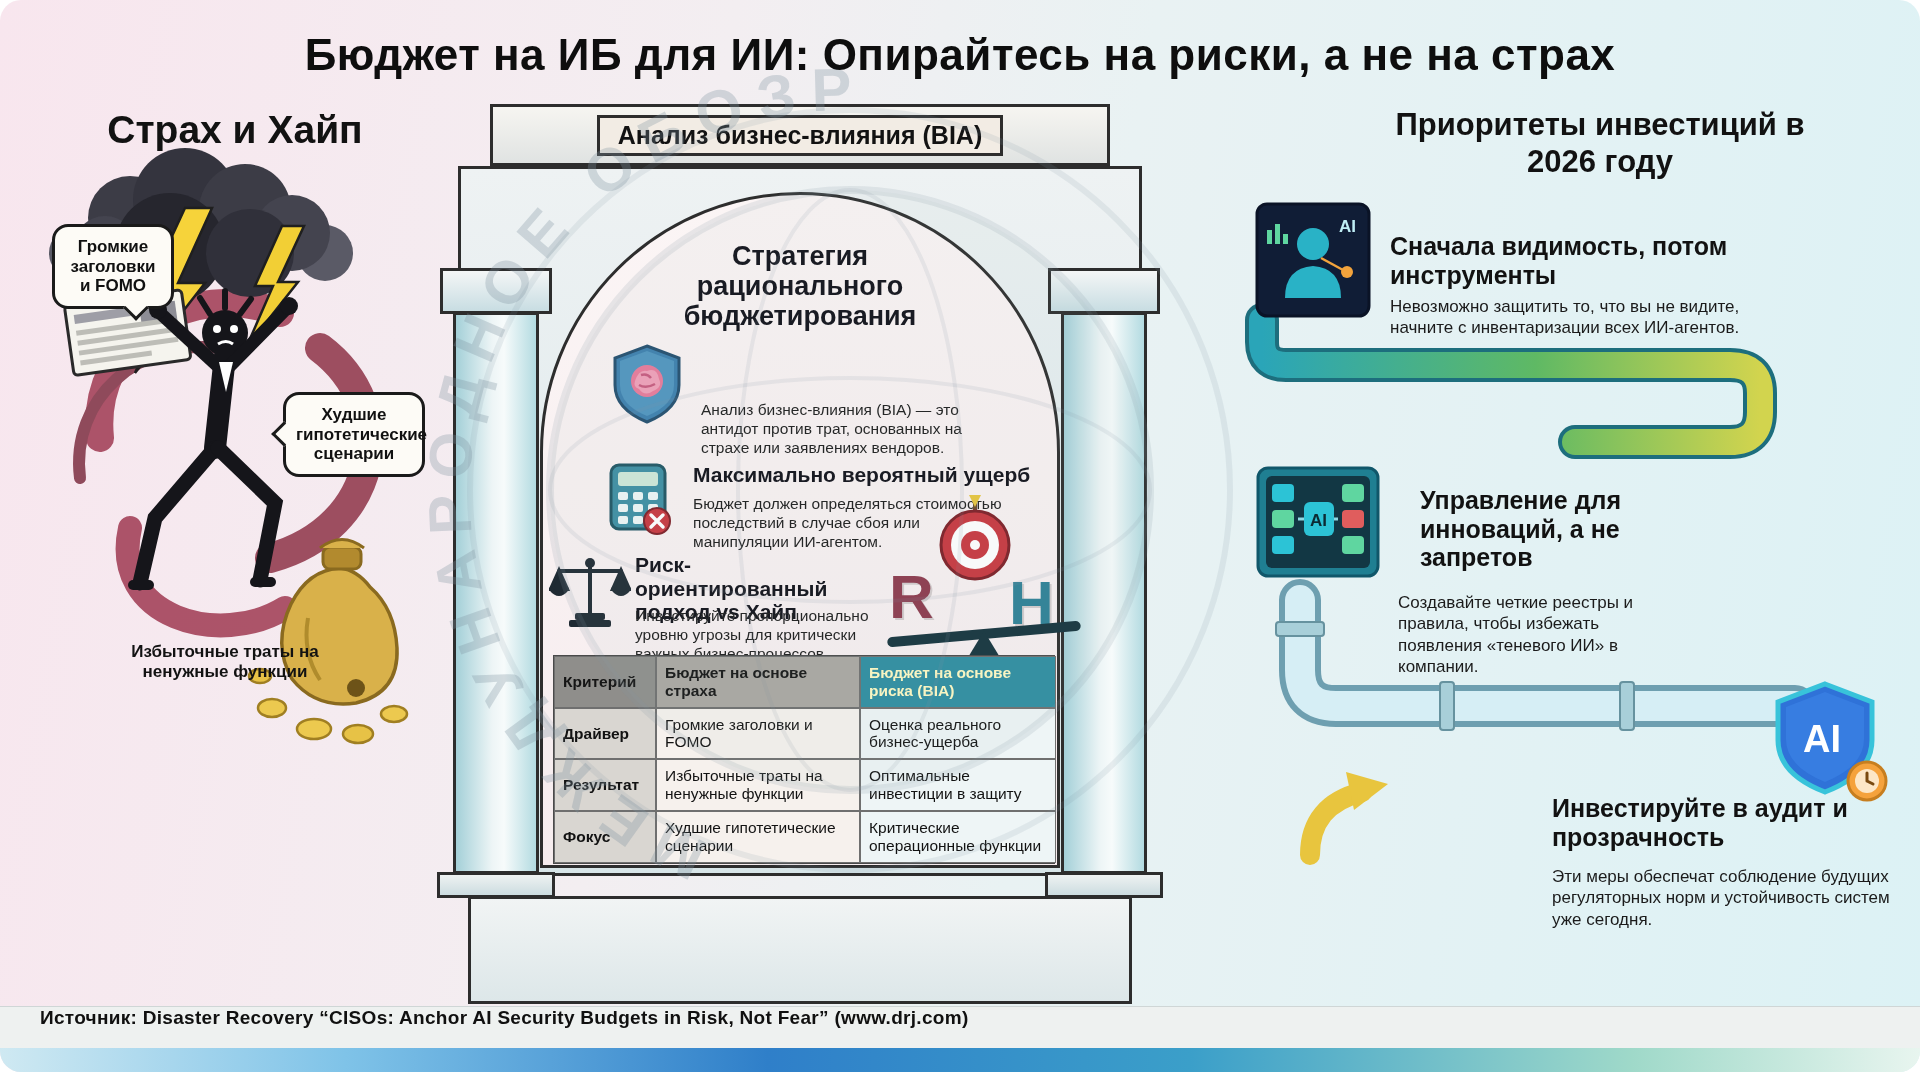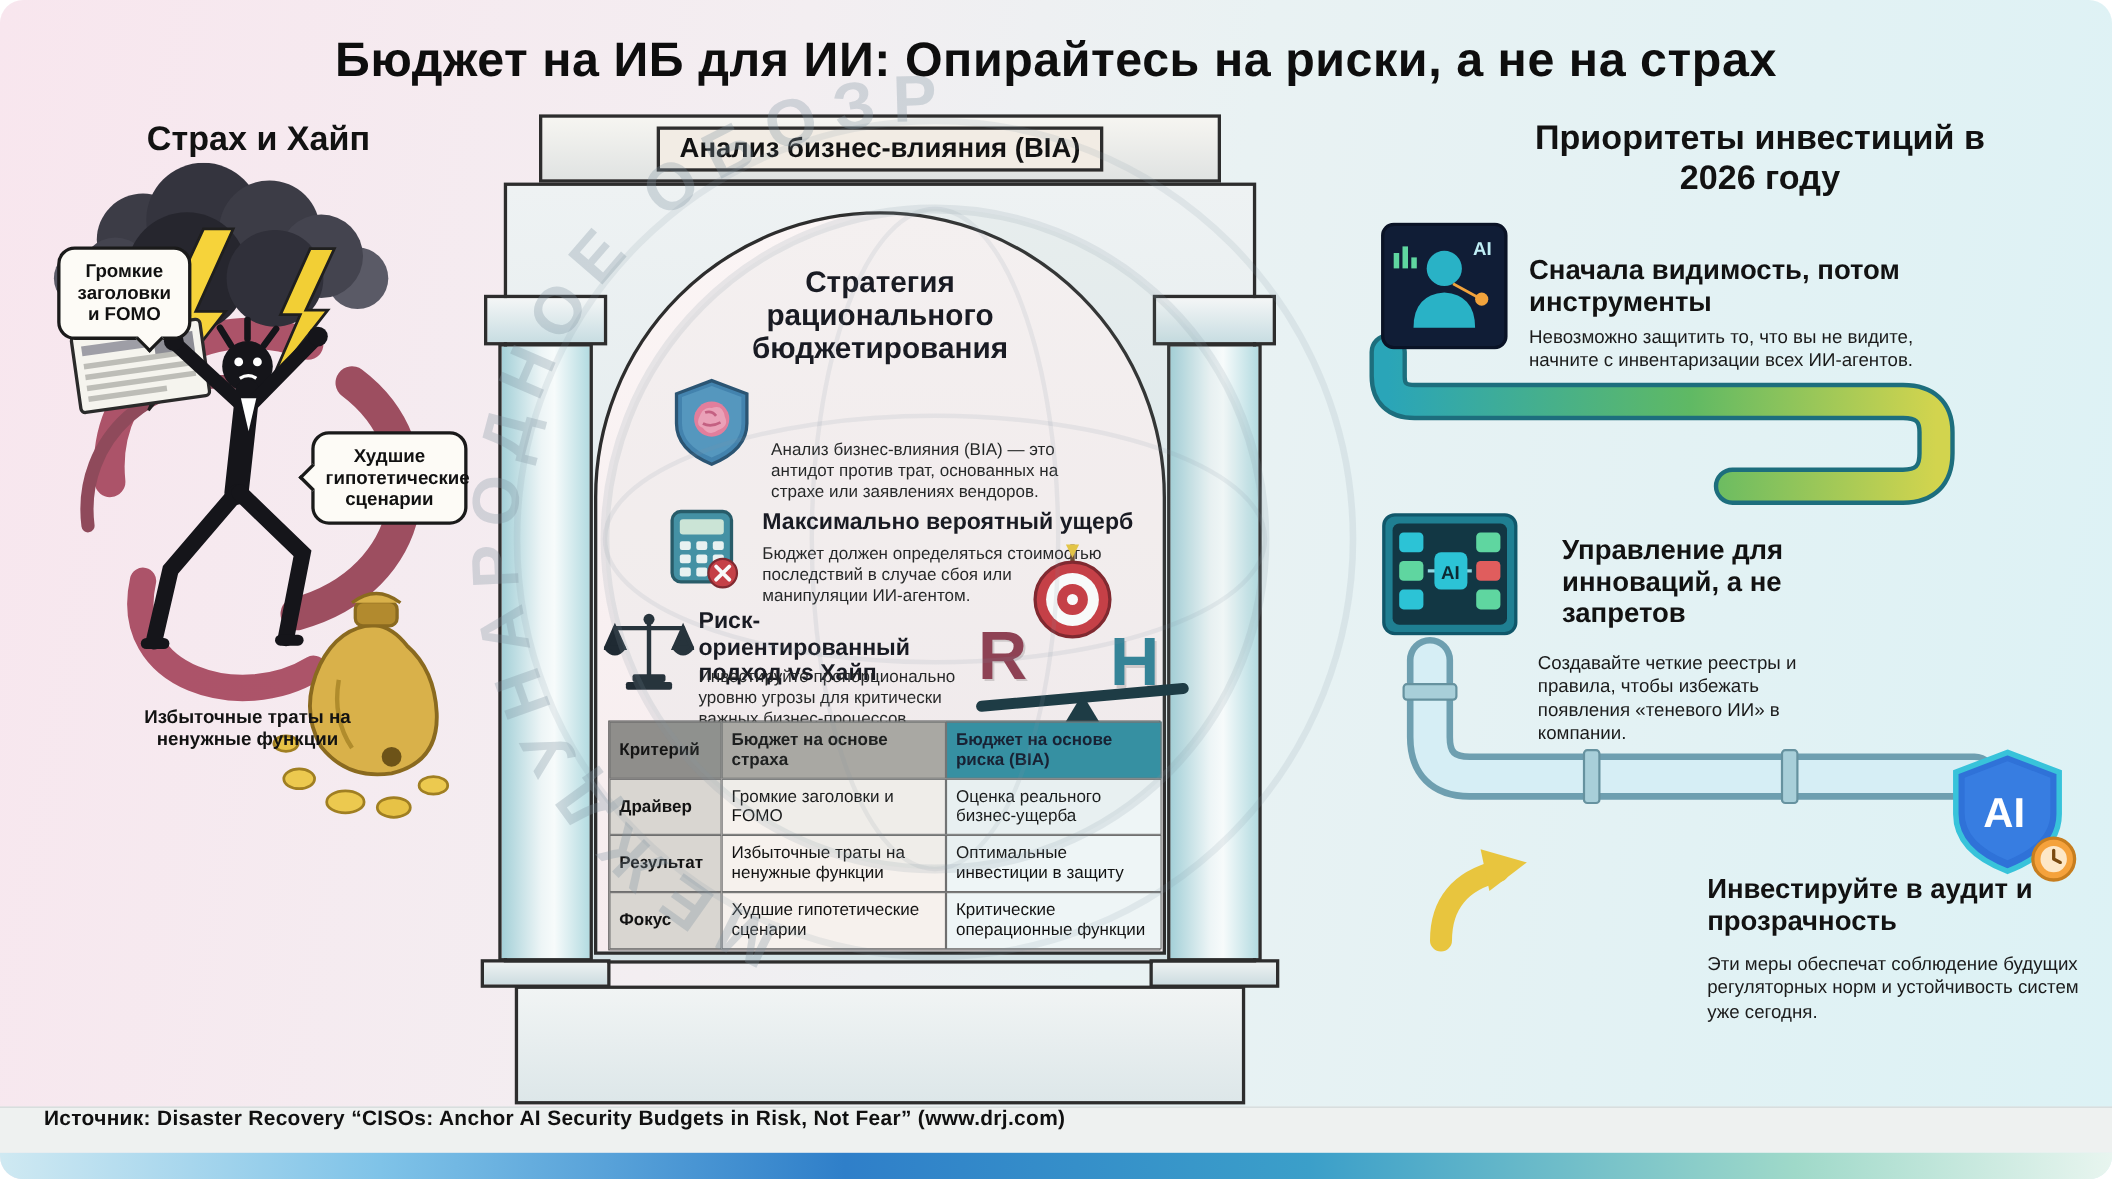--- a/index.html
+++ b/index.html
@@ -15,21 +15,21 @@
   
   .main-title {
     position:absolute; top:30px; left:0; width:100%;
     text-align:center; font-size:44px; font-weight:bold; color:#0e0e0e;
     letter-spacing:0.5px; z-index:10;
   }
 
   
   .fear-heading {
     position:absolute; left:105px; top:108px; width:260px; text-align:center;
-    font-size:31px; font-weight:bold; z-index:3;
+    font-size:39px; font-weight:bold; z-index:3;
   }
   .fear-art { position:absolute; left:20px; top:148px; width:430px; height:640px; z-index:2; }
   .bubble {
     position:absolute; background:#fdfbf6; border:3px solid #1a1a1a; border-radius:16px;
     padding:10px 10px; font-weight:bold; font-size:17px; line-height:1.15;
     text-align:center; color:#111; z-index:4;
   }
   .bubble-top { left:52px; top:224px; width:122px; }
   .bubble-top::after {
     content:""; position:absolute; width:15px; height:15px; background:#fdfbf6;
@@ -98,21 +98,21 @@
   
   .cmp-table {
     position:absolute; left:10px; top:460px; width:502px;
     display:grid; grid-template-columns:102px 204px 196px;
     border:1.5px solid #4a4a4a; font-size:15.5px; line-height:1.15;
   }
   .cmp-table > div { border:1px solid #6f6f6f; padding:7px 8px; display:flex; align-items:center; }
   .cmp-h { font-weight:bold; }
   .h-crit { background:#8f8e8b; color:#151515; }
   .h-fear { background:#aaa7a2; color:#151515; }
-  .h-risk { background:#2f8da1; color:#0f172a; }
+  .h-risk { background:#2f8da1; color:#fef9c3; }
   .c-lab  { background:#d9d6d1; font-weight:bold;text-align:center; }
   .c-fear { background:#f6f1ed; }
   .c-risk { background:#eef5f6; }
 
   
   .prio-heading {
     position:absolute; left:1380px; top:106px; width:440px; text-align:center;
     font-size:31px; font-weight:bold; line-height:1.2; z-index:3;
   }
   .pipes { position:absolute; left:1150px; top:150px; width:770px; height:800px; z-index:1; }

